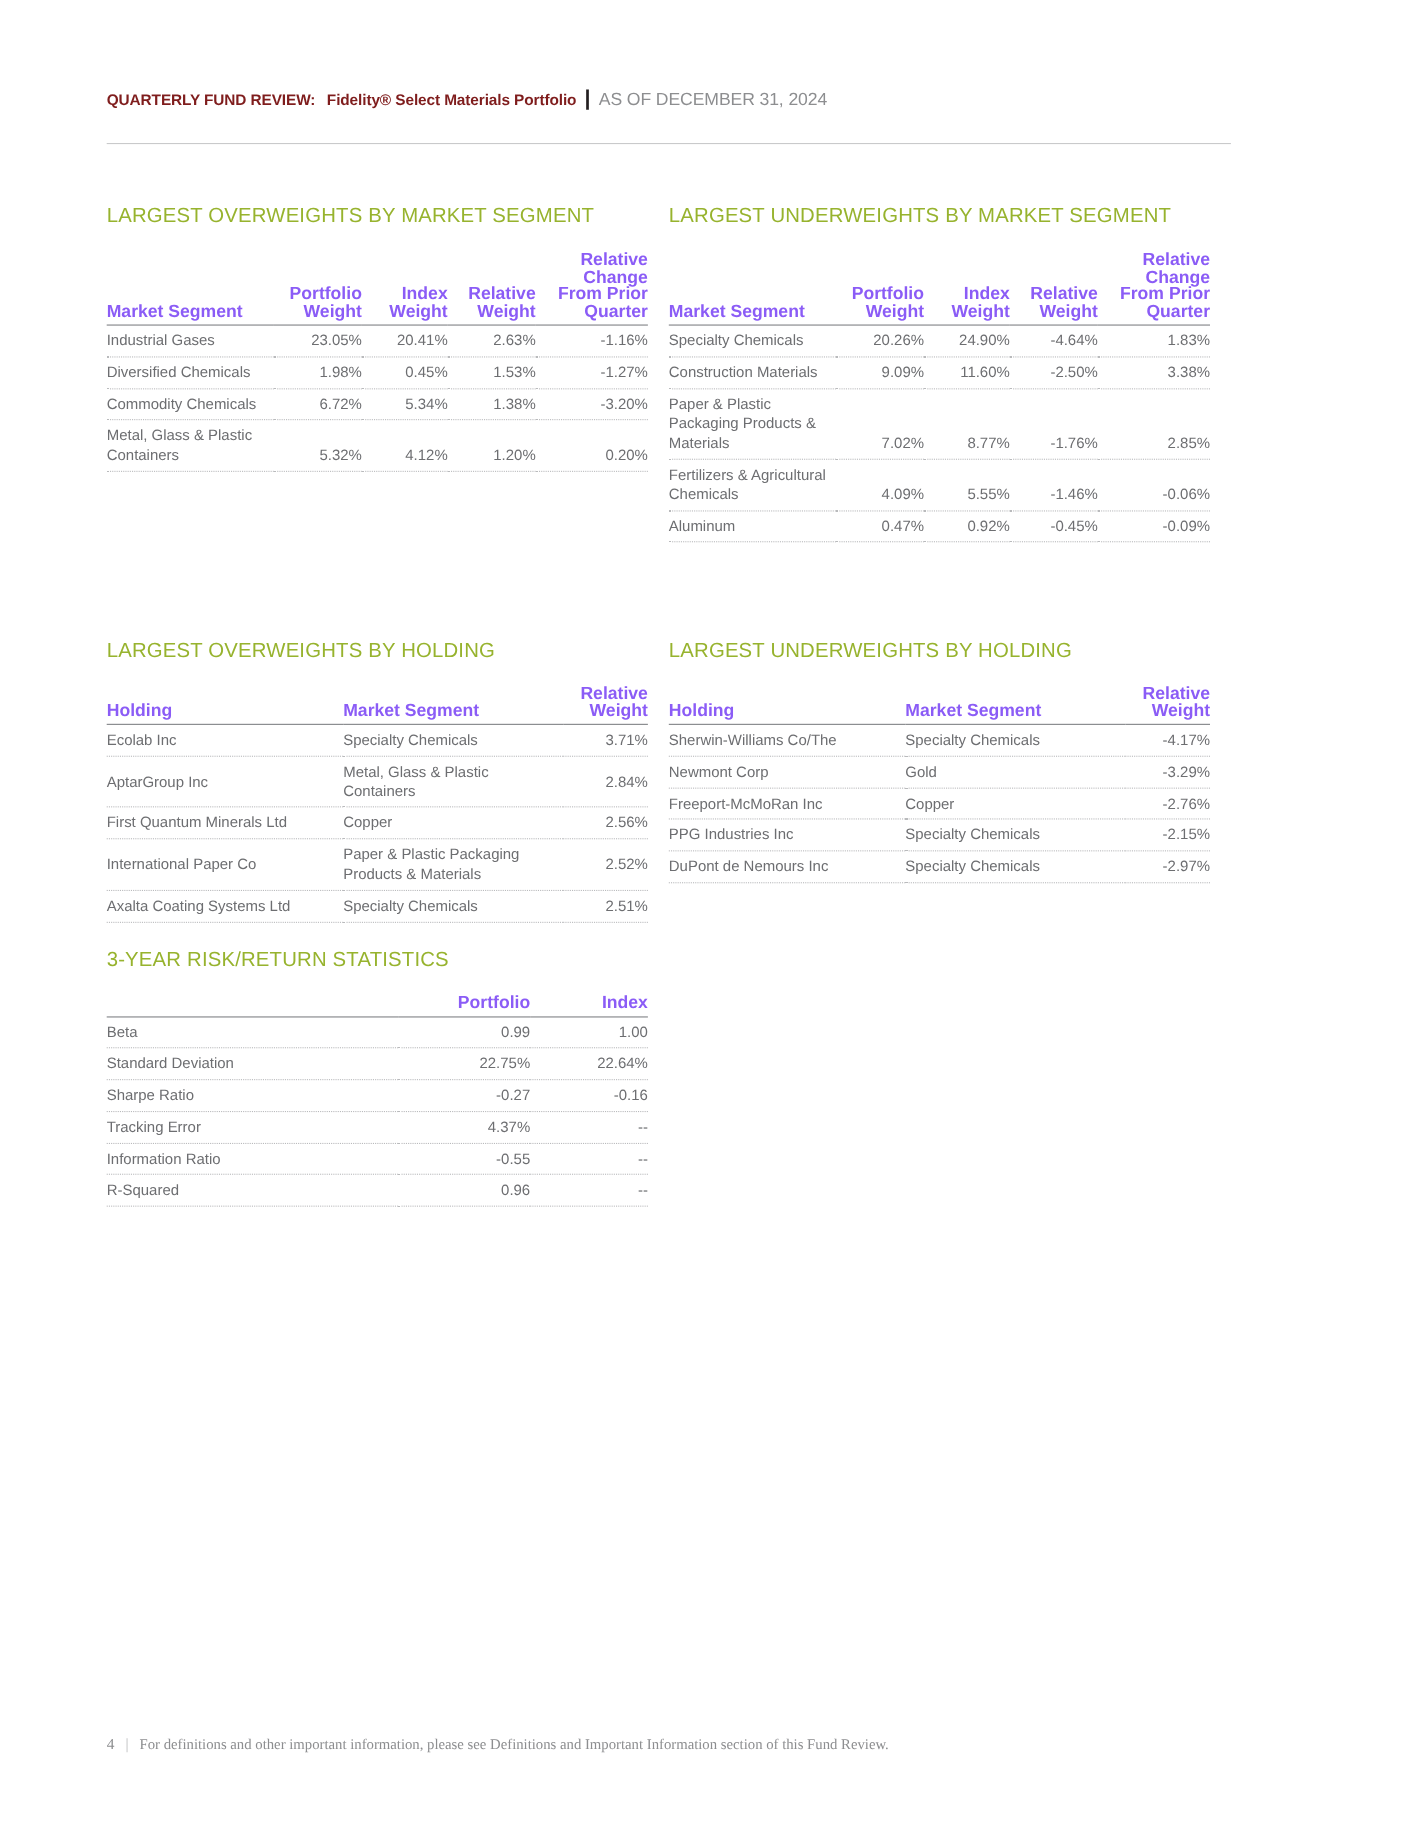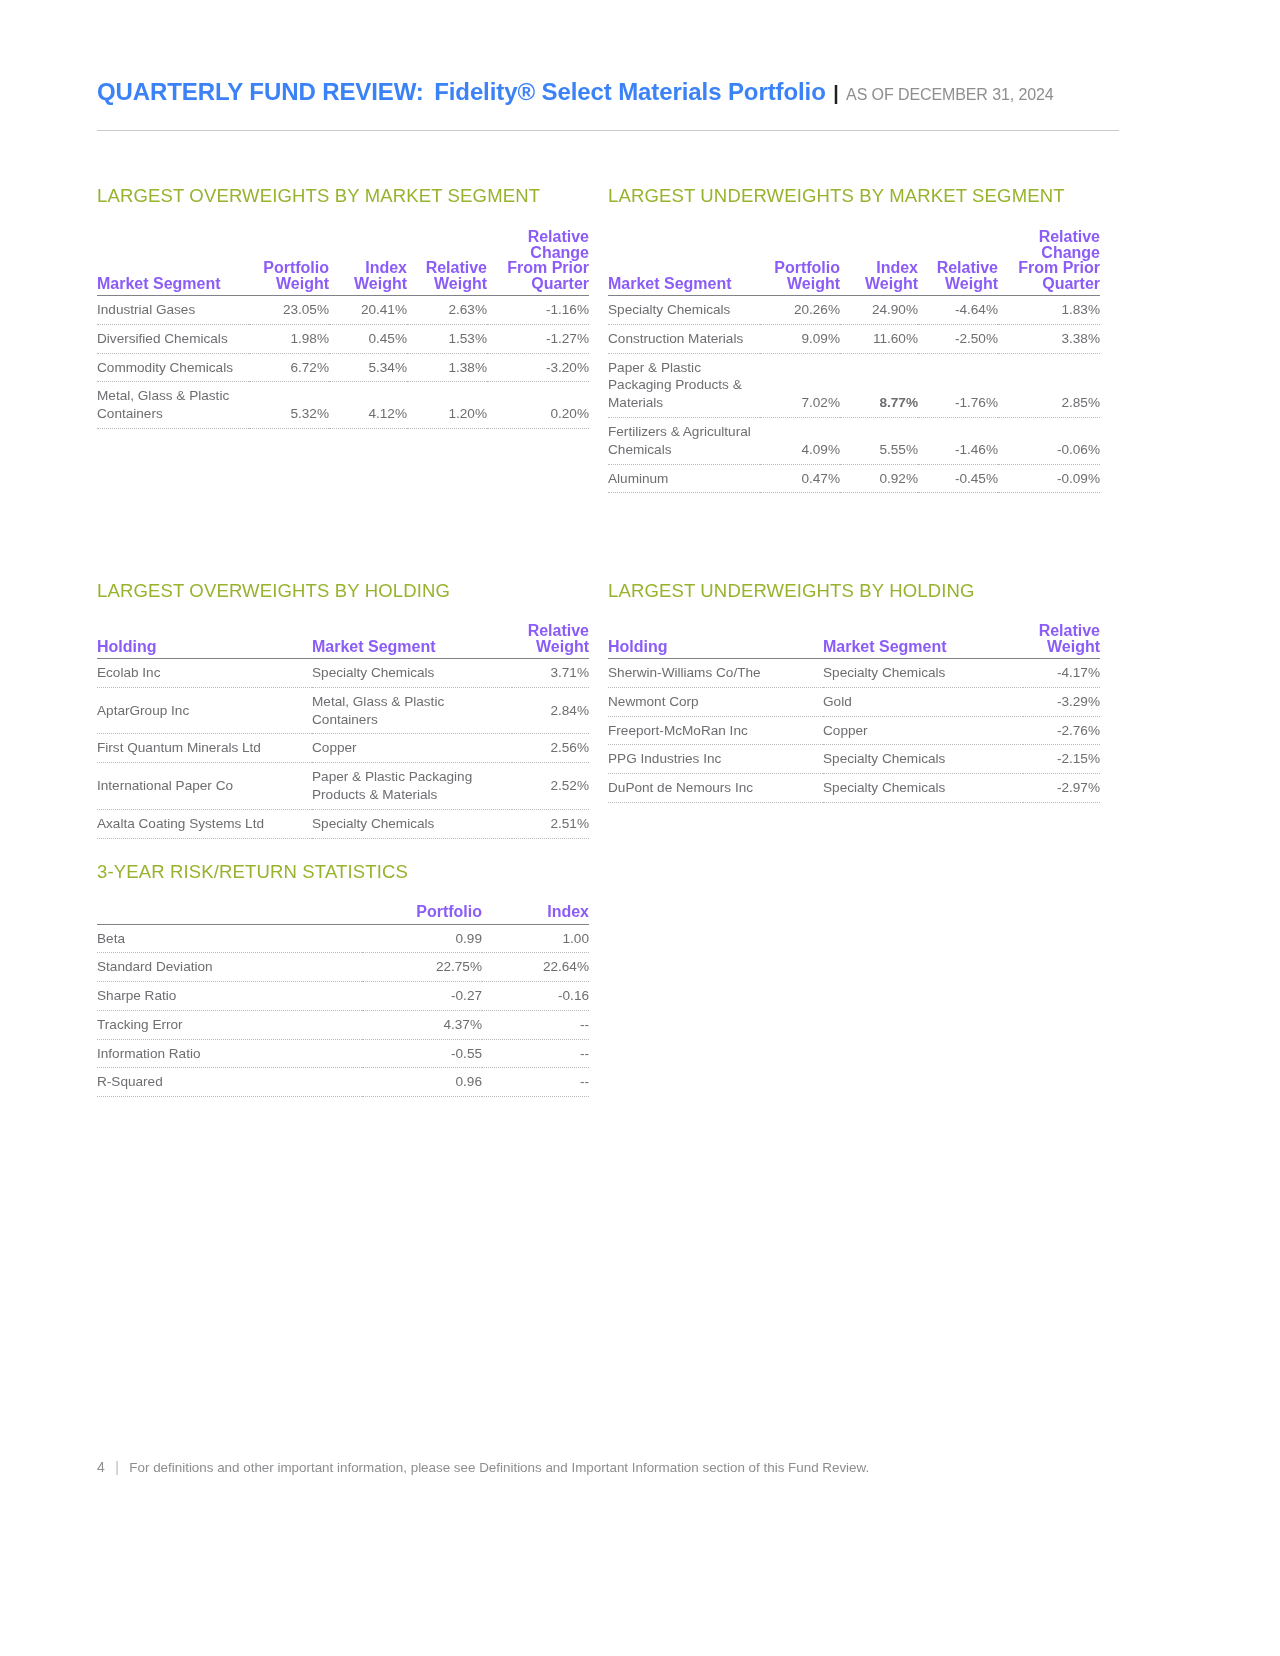--- a/index.html
+++ b/index.html
@@ -25,23 +25,23 @@
 
   
   .header {
     position: absolute;
     left: 97px;
     top: 78px;
     width: 1022px;
     white-space: nowrap;
   }
   .header-title {
-    font-size: 24px;
+    font-size: 14px;
     font-weight: bold;
-    color: #3b82f6;
+    color: #7f1d1d;
     letter-spacing: -0.1px;
   }
   .header-sep {
     font-size: 19.5px;
     font-weight: bold;
     color: #231f20;
     padding: 0 3px;
   }
   .header-date {
     font-size: 16px;
@@ -122,23 +122,24 @@
   #block-uw-hold{ position: absolute; left: 608px; top: 580px; width: 496px; }
   #block-stats  { position: absolute; left: 97px;  top: 861px; width: 492px; }
 
   .tbl-wrap { margin-top: 22px; }
   .tbl-wrap-tight { margin-top: 21px; }
 
   
   .footer {
     position: absolute;
     left: 97px;
-    top: 1458px;
+    top: 1577px;
     width: 1022px;
     white-space: nowrap;
+    font-family: Liberation Serif, serif;
   }
   .footer-page {
     font-size: 14px;
     color: #8d8e90;
     font-weight: normal;
   }
   .footer-bar {
     font-size: 14px;
     color: #b9babc;
     padding: 0 6px;
@@ -278,21 +279,21 @@
           <tr>
             <td class="ta-l">Construction Materials</td>
             <td class="ta-r" style="vertical-align:bottom;">9.09%</td>
             <td class="ta-r" style="vertical-align:bottom;">11.60%</td>
             <td class="ta-r" style="vertical-align:bottom;">-2.50%</td>
             <td class="ta-r" style="vertical-align:bottom;">3.38%</td>
           </tr>
           <tr>
             <td class="ta-l">Paper &amp; Plastic Packaging Products &amp; Materials</td>
             <td class="ta-r" style="vertical-align:bottom;">7.02%</td>
-            <td class="ta-r" style="vertical-align:bottom;font-weight:bold;">8.77%</td>
+            <td class="ta-r" style="vertical-align:bottom;">8.77%</td>
             <td class="ta-r" style="vertical-align:bottom;">-1.76%</td>
             <td class="ta-r" style="vertical-align:bottom;">2.85%</td>
           </tr>
           <tr>
             <td class="ta-l">Fertilizers &amp; Agricultural Chemicals</td>
             <td class="ta-r" style="vertical-align:bottom;">4.09%</td>
             <td class="ta-r" style="vertical-align:bottom;">5.55%</td>
             <td class="ta-r" style="vertical-align:bottom;">-1.46%</td>
             <td class="ta-r" style="vertical-align:bottom;">-0.06%</td>
           </tr>

